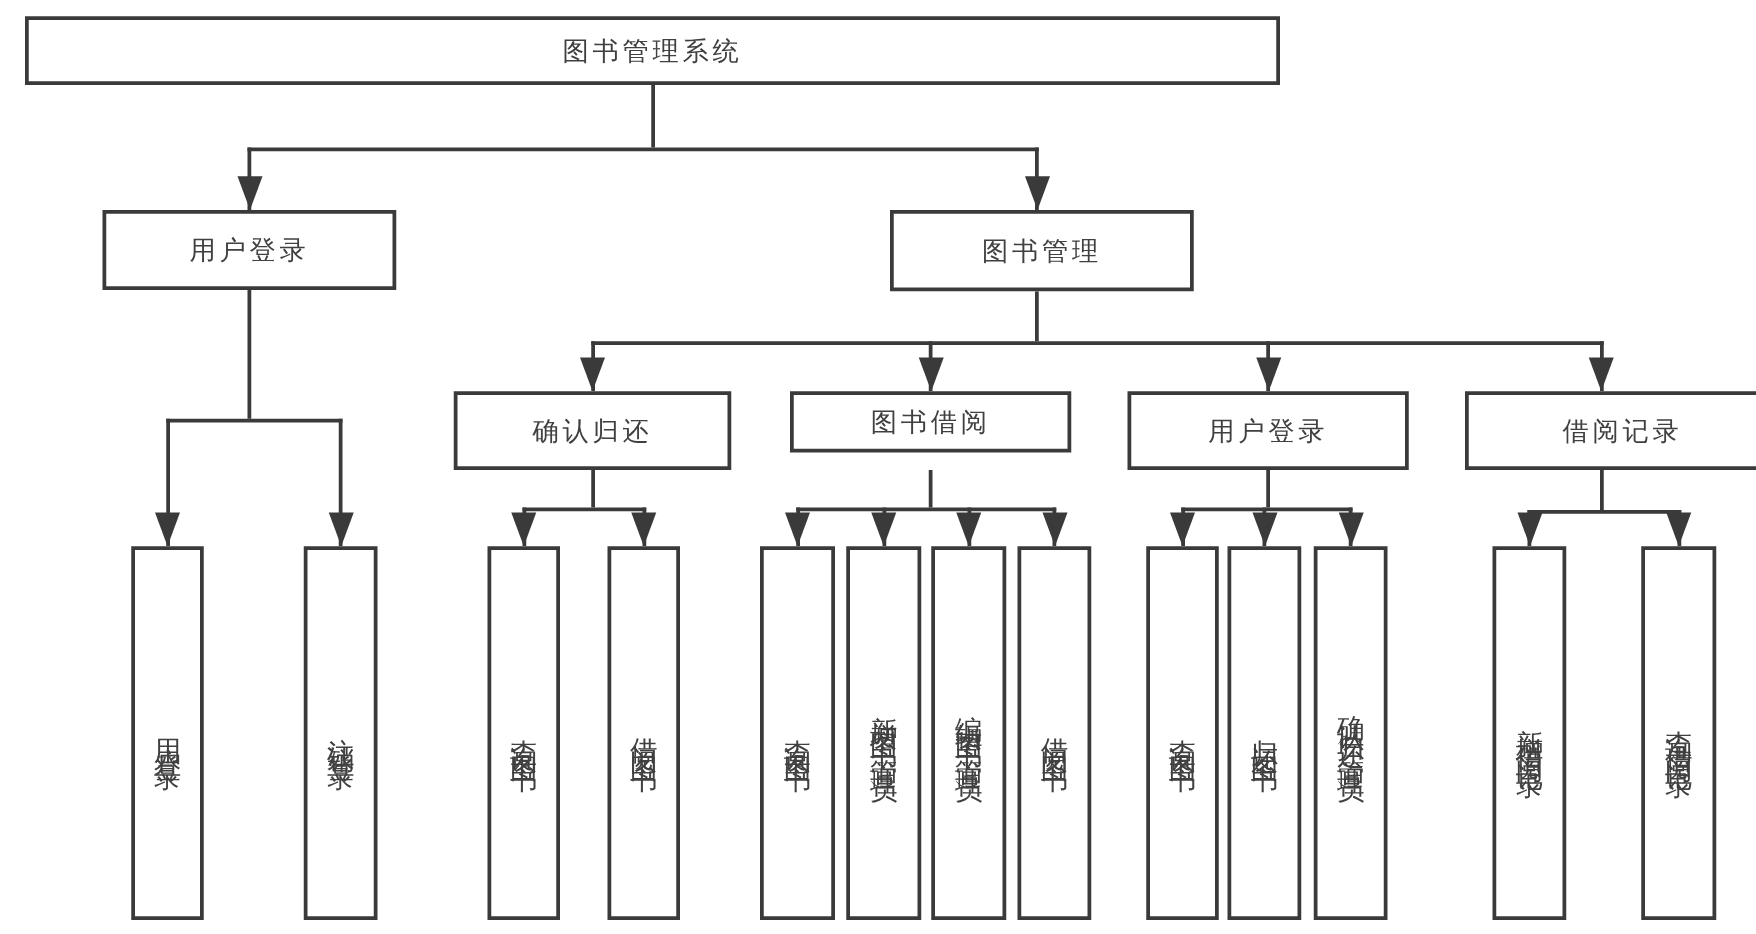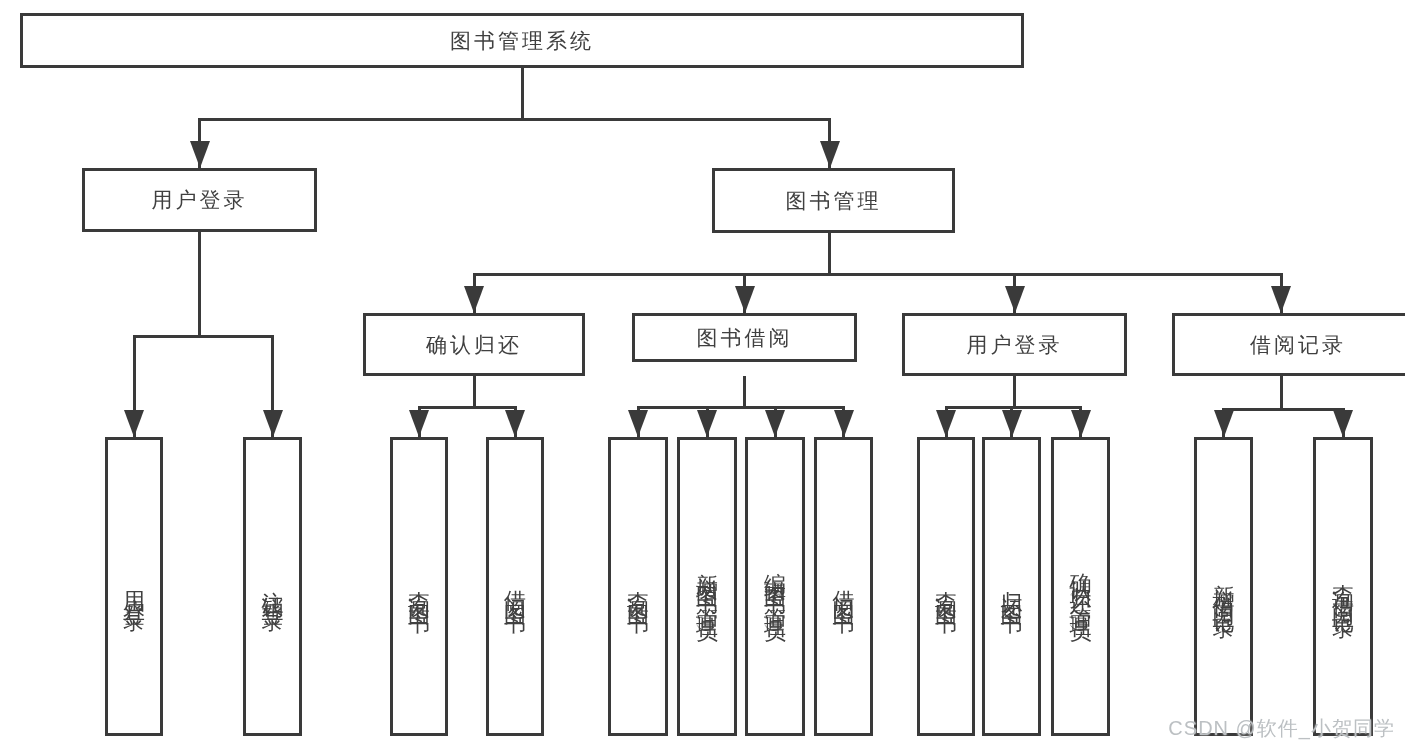--- a/index.html
+++ b/index.html
@@ -60,21 +60,20 @@
     letter-spacing: 1px;
     z-index: 5;
     text-shadow: 0 0 2px #ffffff;
     white-space: nowrap;
   }
 </style>
 </head>
 <body>
 
 <div class="stage" id="stage">
-  <span class="watermark" style="color: rgb(188, 192, 195);">CSDN @软件_小贺同学</span>
 <div class="node node-h" style="left: 20px; top: 13px; width: 1004px; height: 55px; border-color: rgb(58, 58, 58);">
       <span class="node-label" style="color: rgb(64, 64, 64);">图书管理系统</span>
     </div>
     <div class="node node-h" style="left: 82px; top: 168px; width: 235px; height: 64px; border-color: rgb(58, 58, 58);">
       <span class="node-label" style="color: rgb(64, 64, 64);">用户登录</span>
     </div>
     <div class="node node-h" style="left: 712px; top: 168px; width: 243px; height: 65px; border-color: rgb(58, 58, 58);">
       <span class="node-label" style="color: rgb(64, 64, 64);">图书管理</span>
     </div>
     <div class="node node-h" style="left: 363px; top: 313px; width: 222px; height: 63px; border-color: rgb(58, 58, 58);">

